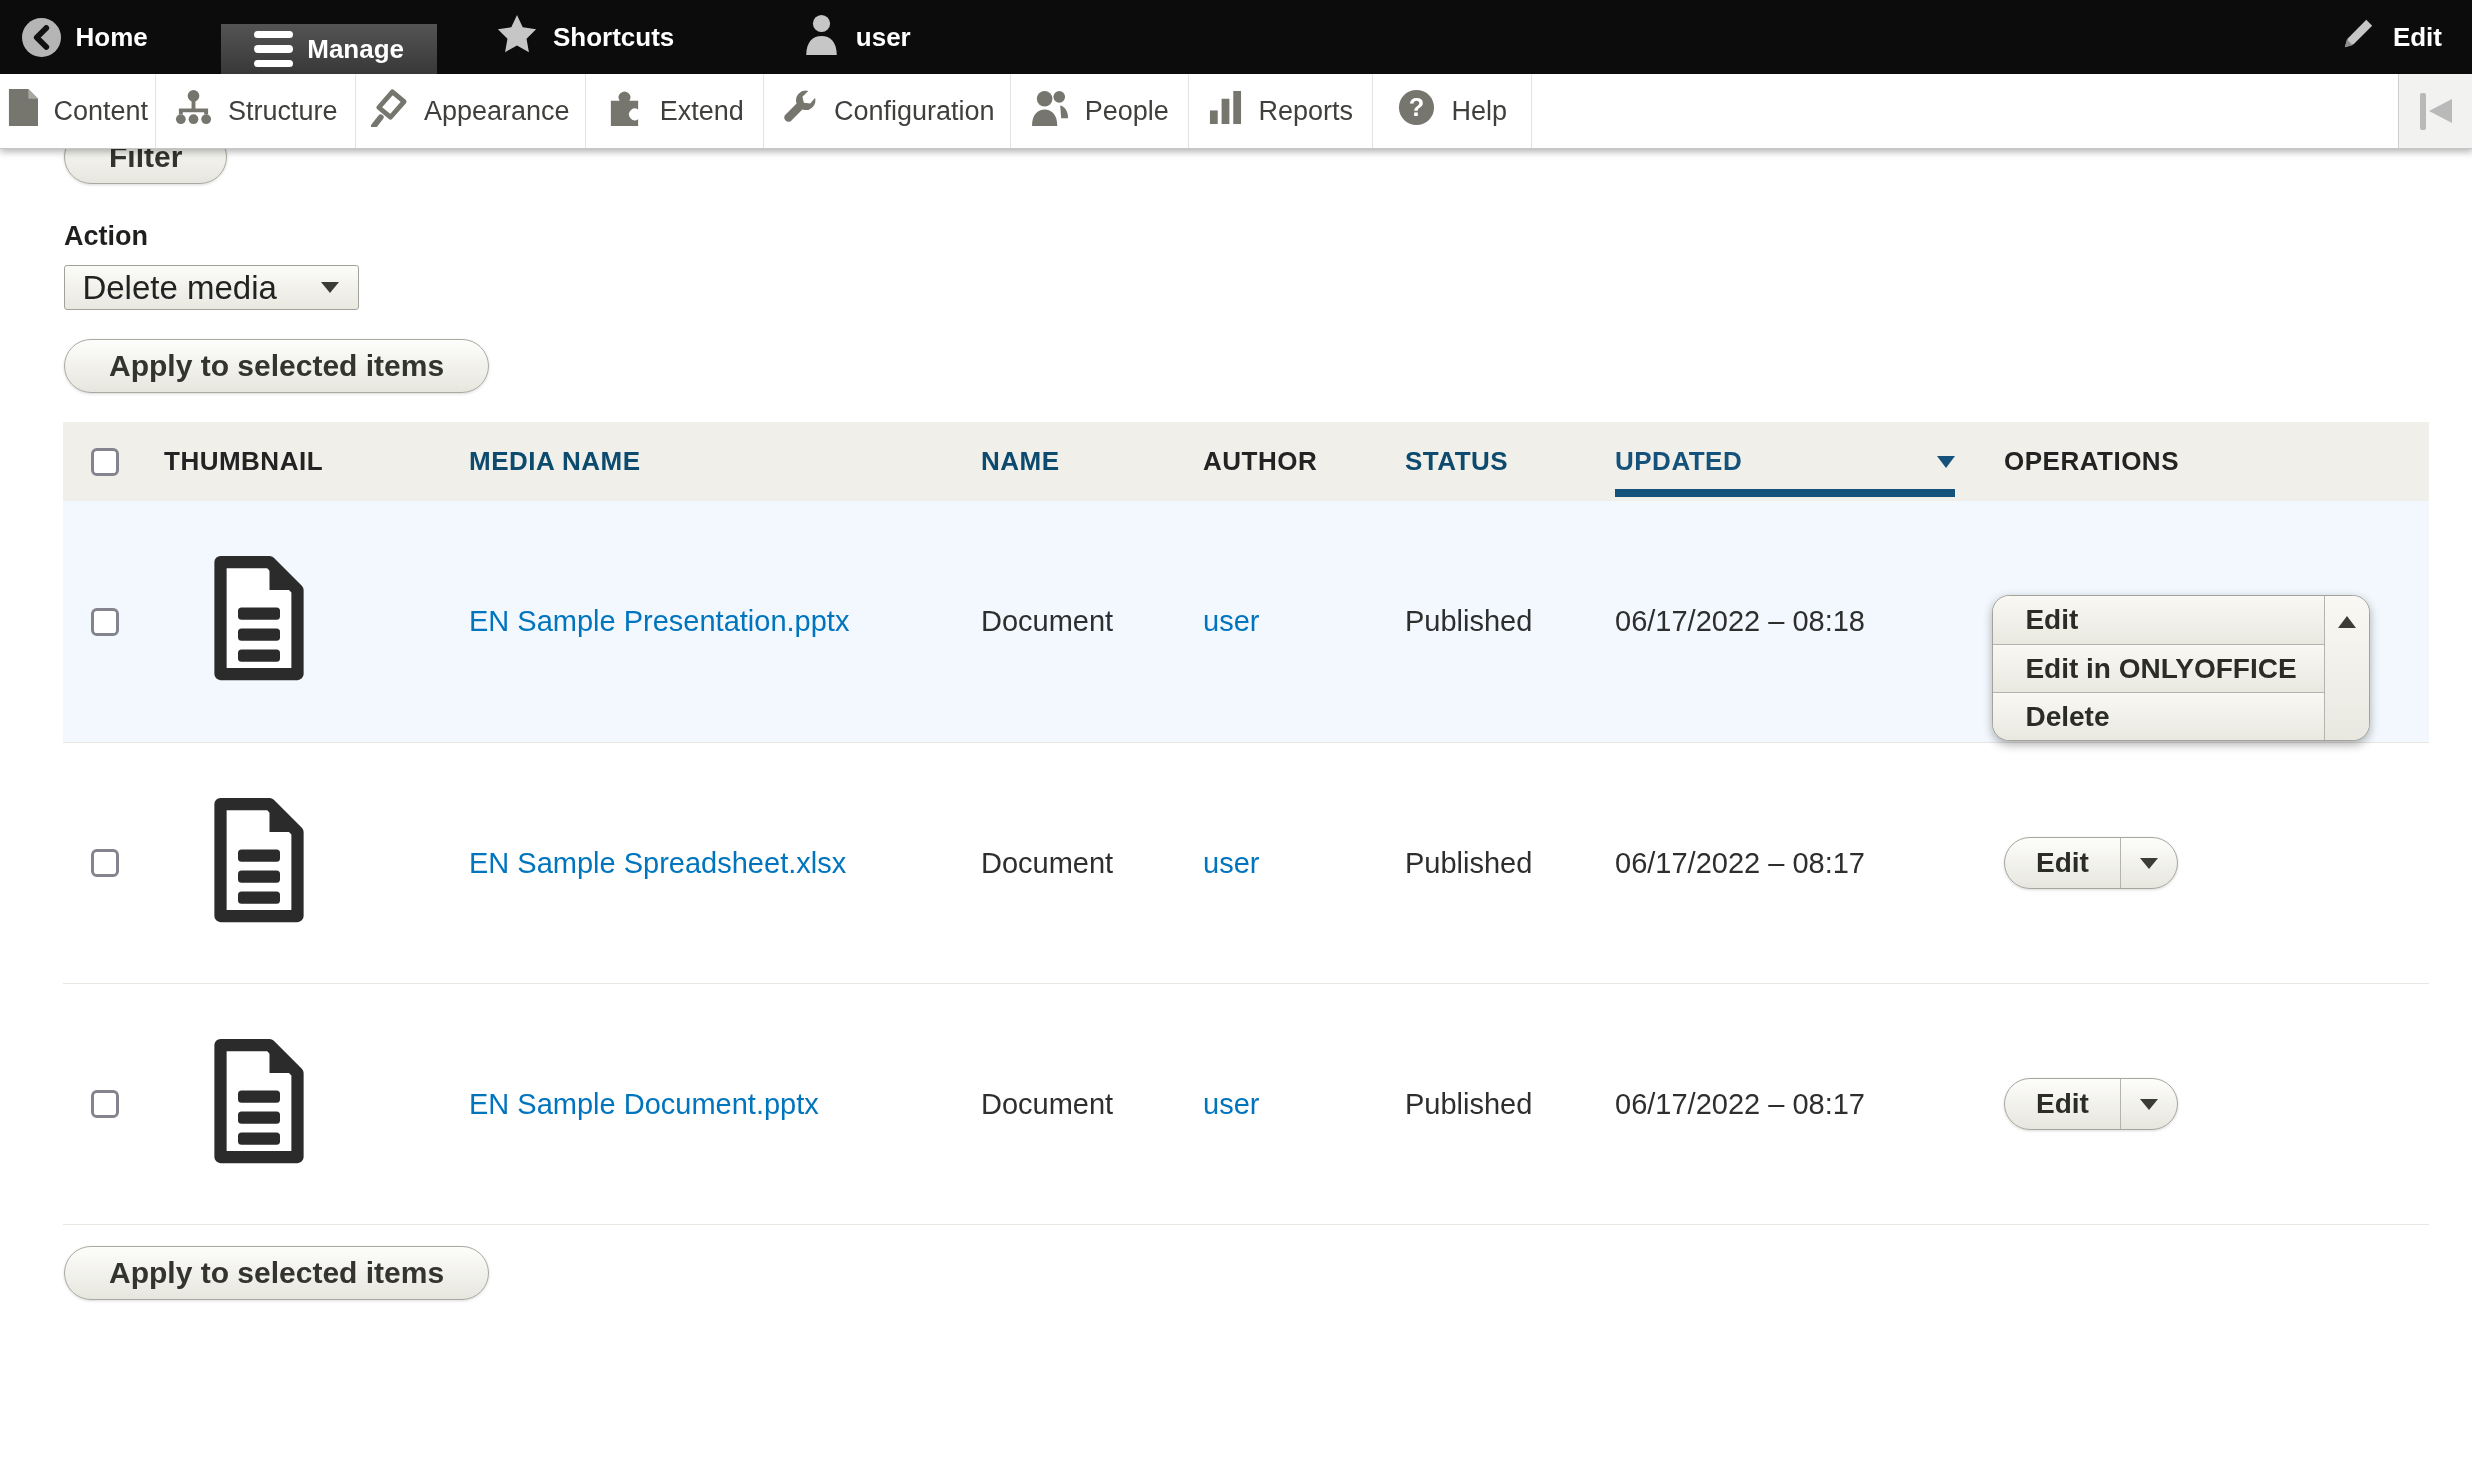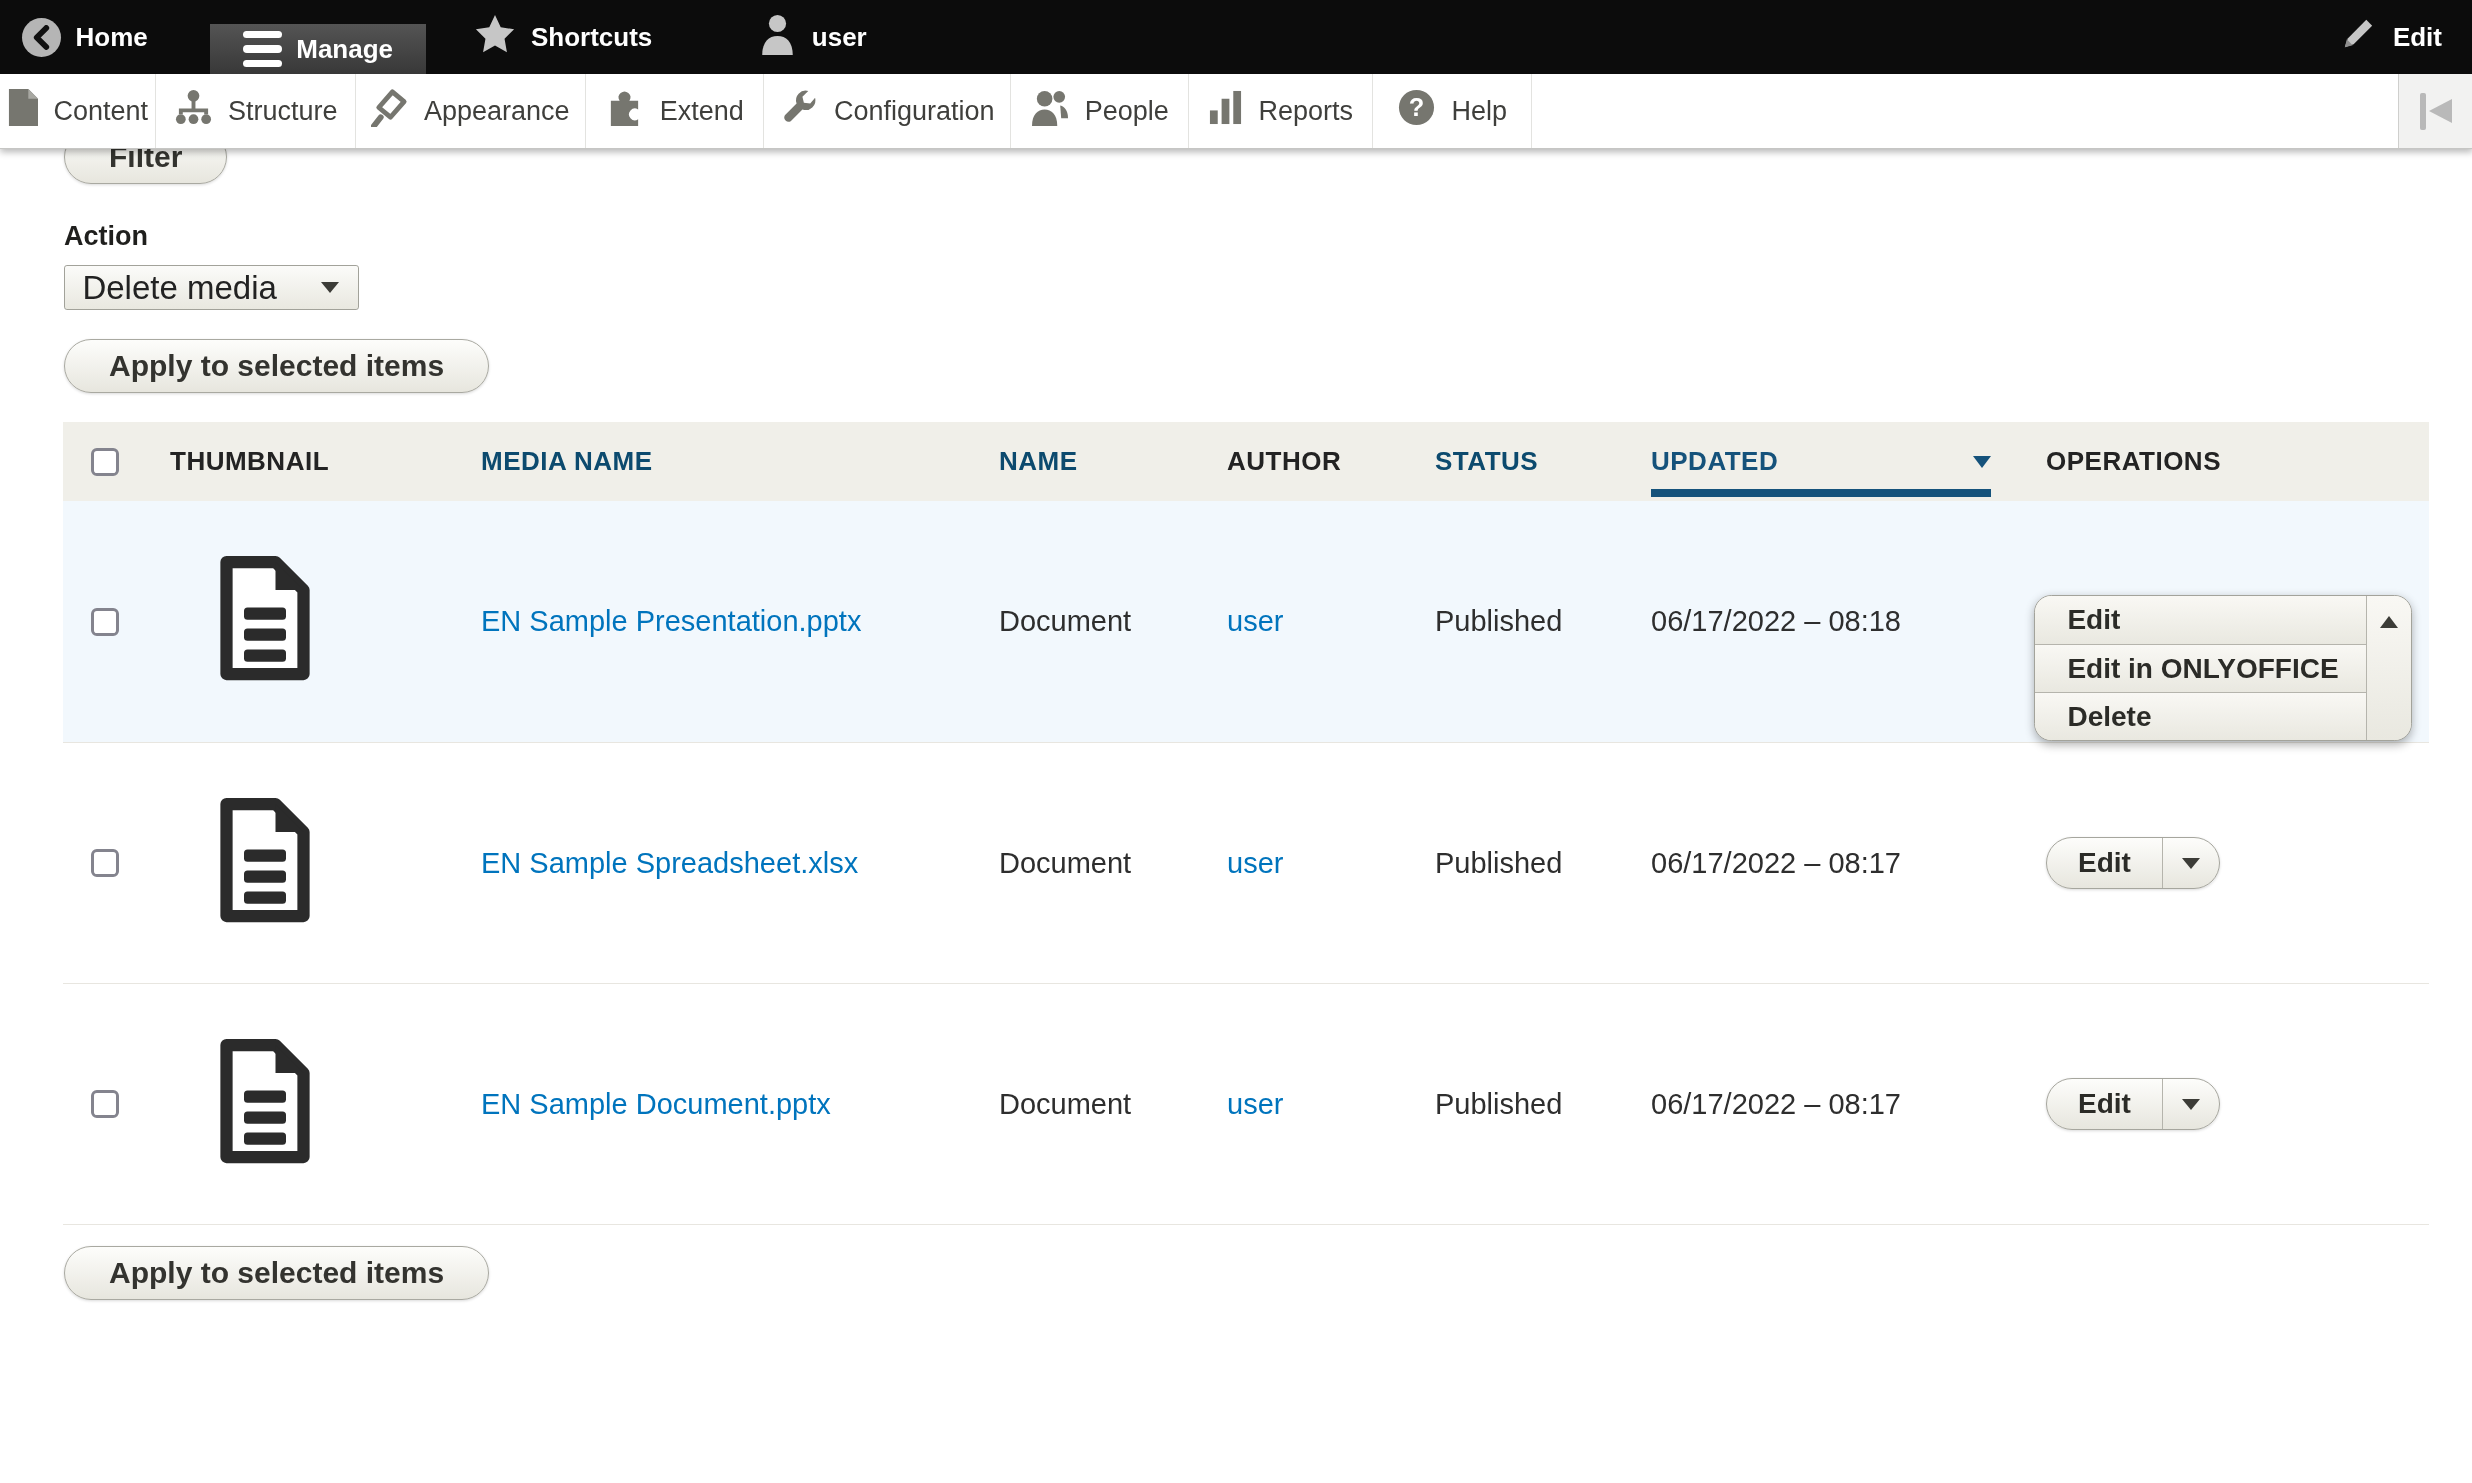--- a/index.html
+++ b/index.html
@@ -7,21 +7,21 @@
   .screen {
     position:relative; width:2473px; height:1483px; overflow:hidden;
     background:#fff; font-family:"Liberation Sans", sans-serif; color:#222;
   }
 
   
   .toolbar-black {
     position:relative; z-index:6; height:74px; background:#0c0c0c;
     display:flex; align-items:stretch; color:#fff;
   }
-  .tb-item { display:flex; align-items:center; gap:14.5px; padding:0 31px;
+  .tb-item { display:flex; align-items:center; gap:14.5px; padding:0 42px;
     font-size:26px; font-weight:bold; color:#fff; cursor:default; }
   .tb-home { padding-left:22px; }
   .tb-manage { background:linear-gradient(#545454,#383838); margin-left:31px; padding:0 33px;margin-top:24px; }
   .tb-shortcuts { margin-left:17.4px; }
   .tb-user { margin-left:44px; }
   .tb-edit { margin-left:auto; padding-right:31px; }
   .back-circle { width:39px; height:39px; border-radius:50%; background:#b5b5b5;
     display:flex; align-items:center; justify-content:center; }
   .hamburger { display:flex; flex-direction:column; gap:6.8px; }
   .hamburger span { display:block; width:39px; height:7.7px; background:#fff; border-radius:3.9px; }
@@ -72,21 +72,21 @@
   .tri-down.small { border-left-width:9.7px; border-right-width:9.7px; border-top-width:11.6px; }
   .tri-up { width:0; height:0; border-left:9.7px solid transparent;
     border-right:9.7px solid transparent; border-bottom:12.6px solid #3c3c37; }
   .tri-down.navy { border-top-color:#15527b; border-left-width:9.7px;
     border-right-width:9.7px; border-top-width:12.6px; }
 
   
   .media-table { margin:29px 0 0 63px; width:2366px; border-bottom:1.9px solid #e8e6e0; }
   .tgrid { display:grid;
     grid-template-columns:101px 305px 512px 222px 202px 210px 389px 426px;
-    align-items:center;gap:6px; }
+    align-items:center; }
   .thead { background:#f0efe9; height:79px; font-size:26px; font-weight:bold; color:#232323;
     letter-spacing:0.5px; }
   .th-link { color:#0c4a6e; cursor:pointer; }
   .th-updated { position:relative; height:100%; }
   .th-sort-wrap { position:relative; display:flex; align-items:center;
     justify-content:space-between; width:340px; height:100%; color:#15527b; cursor:pointer; }
   .th-sort-wrap::after { content:""; position:absolute; left:0; bottom:3.9px;
     width:100%; height:8.7px; background:#15527b; }
 
   .trow { height:241px; font-size:29px; color:#2e2e2e; background:#fff; }

